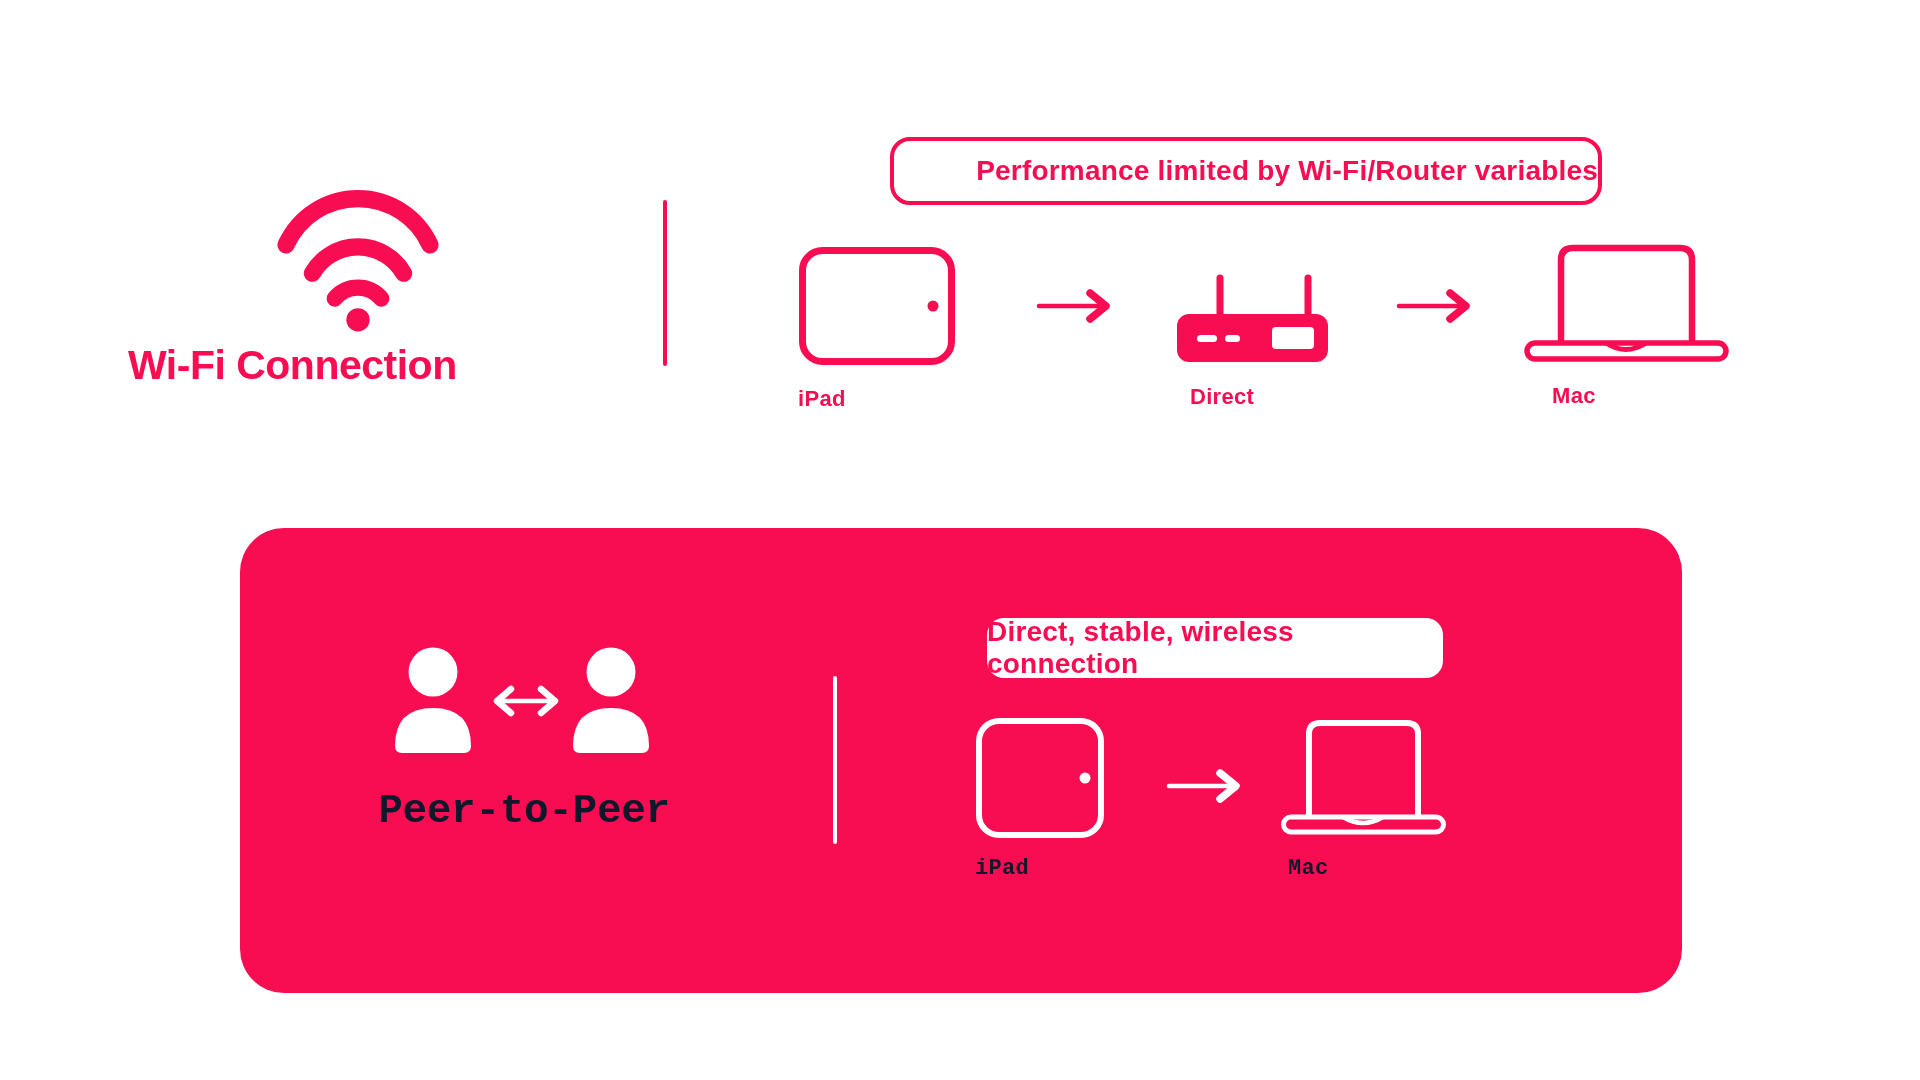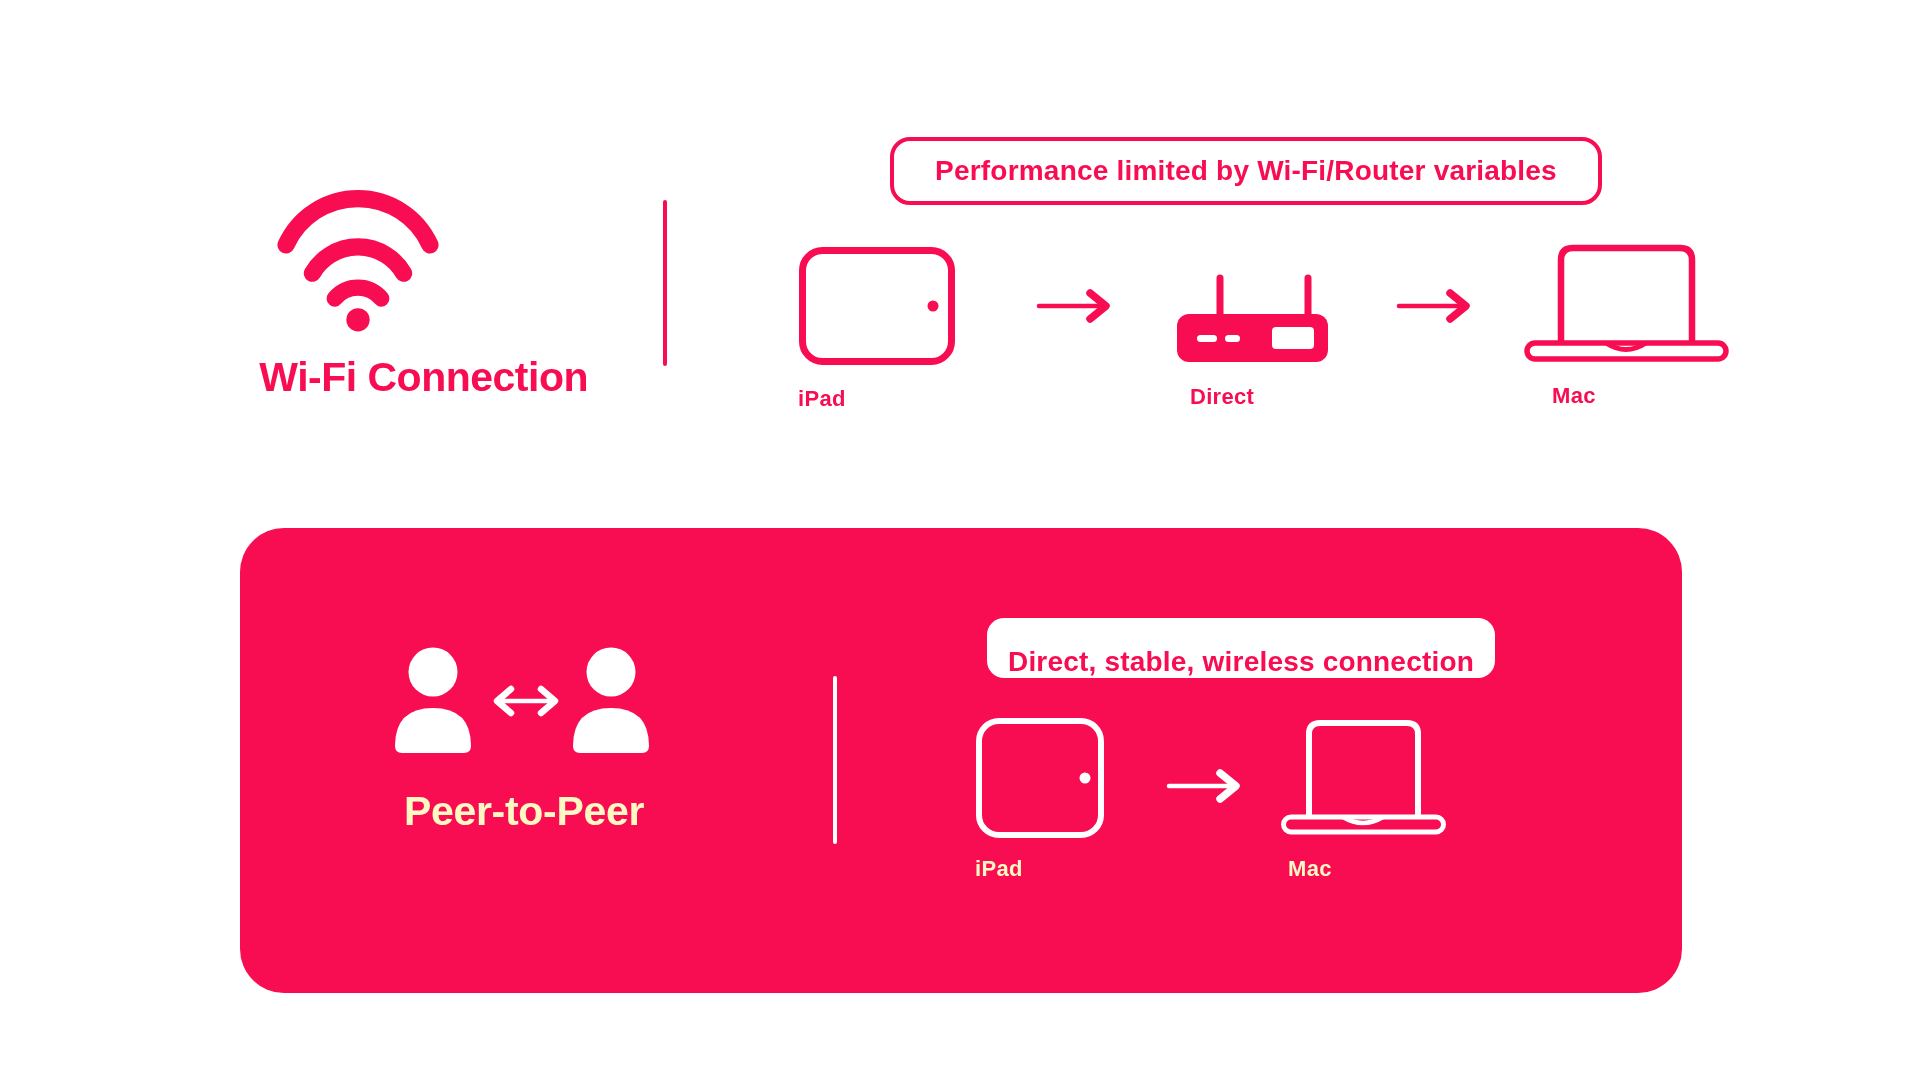--- a/index.html
+++ b/index.html
@@ -10,38 +10,37 @@
   html,body{background:#fff;}
   body{font-family:"Liberation Sans", sans-serif;}
   .canvas{
     position:relative;
     width:1920px;height:1080px;
     background:var(--white);
     overflow:hidden;
   }
   .abs{position:absolute;}
   .pink-text{color:var(--pink);}
-  .white-text{color:#fef9c3;}
+  .white-text{color:#0f172a;font-family:Liberation Mono, monospace;}
 
   
   .wifi-icon{left:270px;top:180px;width:176px;height:152px;}
   .top-title{
     left:128px;top:342px;width:460px;
     font-size:41px;font-weight:bold;letter-spacing:-0.5px;
-    text-align:right;
-    margin-top:12px;
+    text-align:left;
   }
   .divider-top{
     left:663px;top:200px;width:4px;height:166px;
     background:var(--pink);border-radius:2px;
   }
   .badge-outline{
     left:890px;top:137px;width:712px;height:68px;
     background:#fff;border:4px solid var(--pink);border-radius:20px;
-    display:flex;align-items:center;justify-content:center;
+    display:flex;align-items:center;justify-content:flex-end;
     font-size:28px;font-weight:bold;letter-spacing:0.2px;
   }
   .ipad1{left:798px;top:246px;width:158px;height:120px;}
   .arrow1{left:1036px;top:286px;width:86px;height:40px;}
   .router1{left:1175px;top:274px;width:155px;height:90px;}
   .arrow2{left:1396px;top:286px;width:86px;height:40px;}
   .mac1{left:1523px;top:242px;width:207px;height:123px;}
   .dev-label{
     font-size:22px;font-weight:600;text-align:left;letter-spacing:0.3px;
   }
@@ -62,23 +61,23 @@
   .p2p-title{
     left:74px;top:260px;width:420px;
     font-size:41px;font-weight:bold;line-height:46px;
     text-align:center;letter-spacing:-0.3px;
   }
   .divider-bottom{
     left:593px;top:148px;width:4px;height:168px;
     background:#fff;border-radius:2px;
   }
   .badge-solid{
-    left:747px;top:90px;width:508px;height:60px;
+    left:747px;top:90px;width:456px;height:60px;
     background:#fff;border-radius:17px;
-    display:flex;align-items:flex-end;justify-content:center;
+    display:flex;align-items:center;justify-content:center;
     font-size:28px;font-weight:bold;letter-spacing:0.2px;
   }
   .ipad2{left:735px;top:189px;width:130px;height:122px;}
   .arrow3{left:926px;top:238px;width:86px;height:40px;}
   .mac2{left:1040px;top:190px;width:167px;height:121px;}
   .lab-ipad2{left:735px;top:328px;width:130px;}
   .lab-mac2{left:1048px;top:328px;width:150px;}
 
   svg{display:block;width:100%;height:100%;}
 </style>

